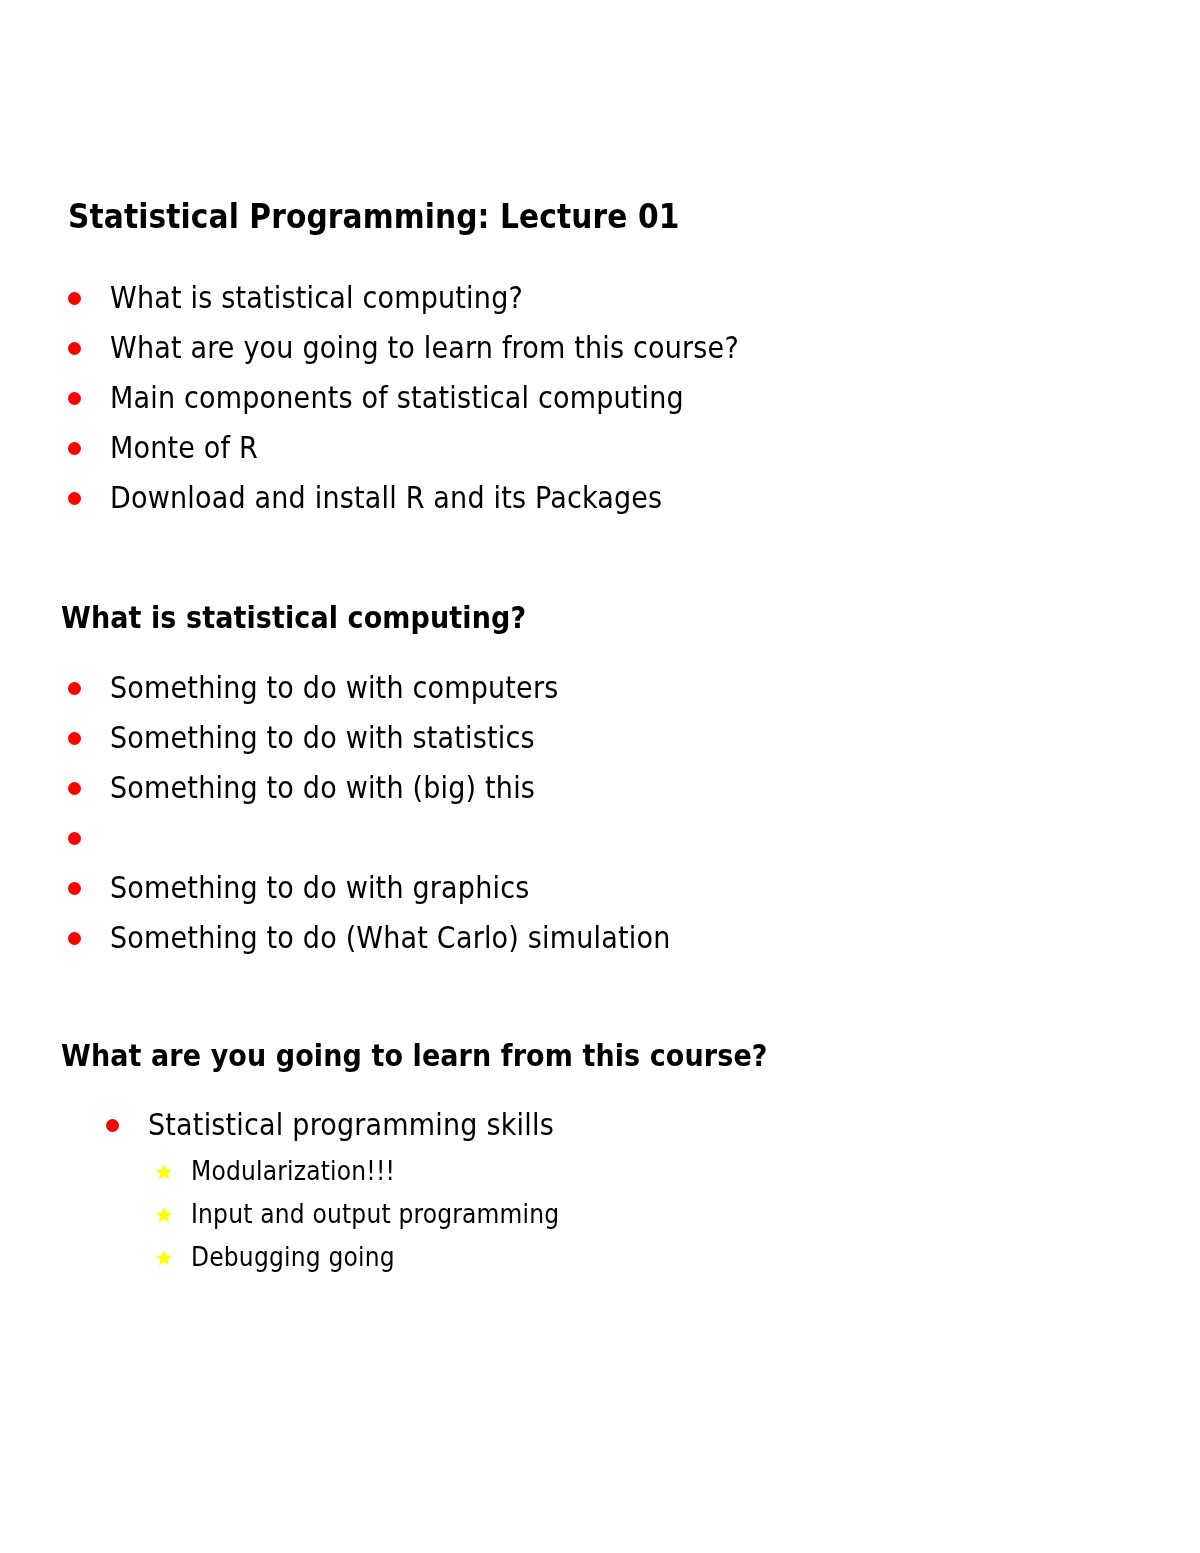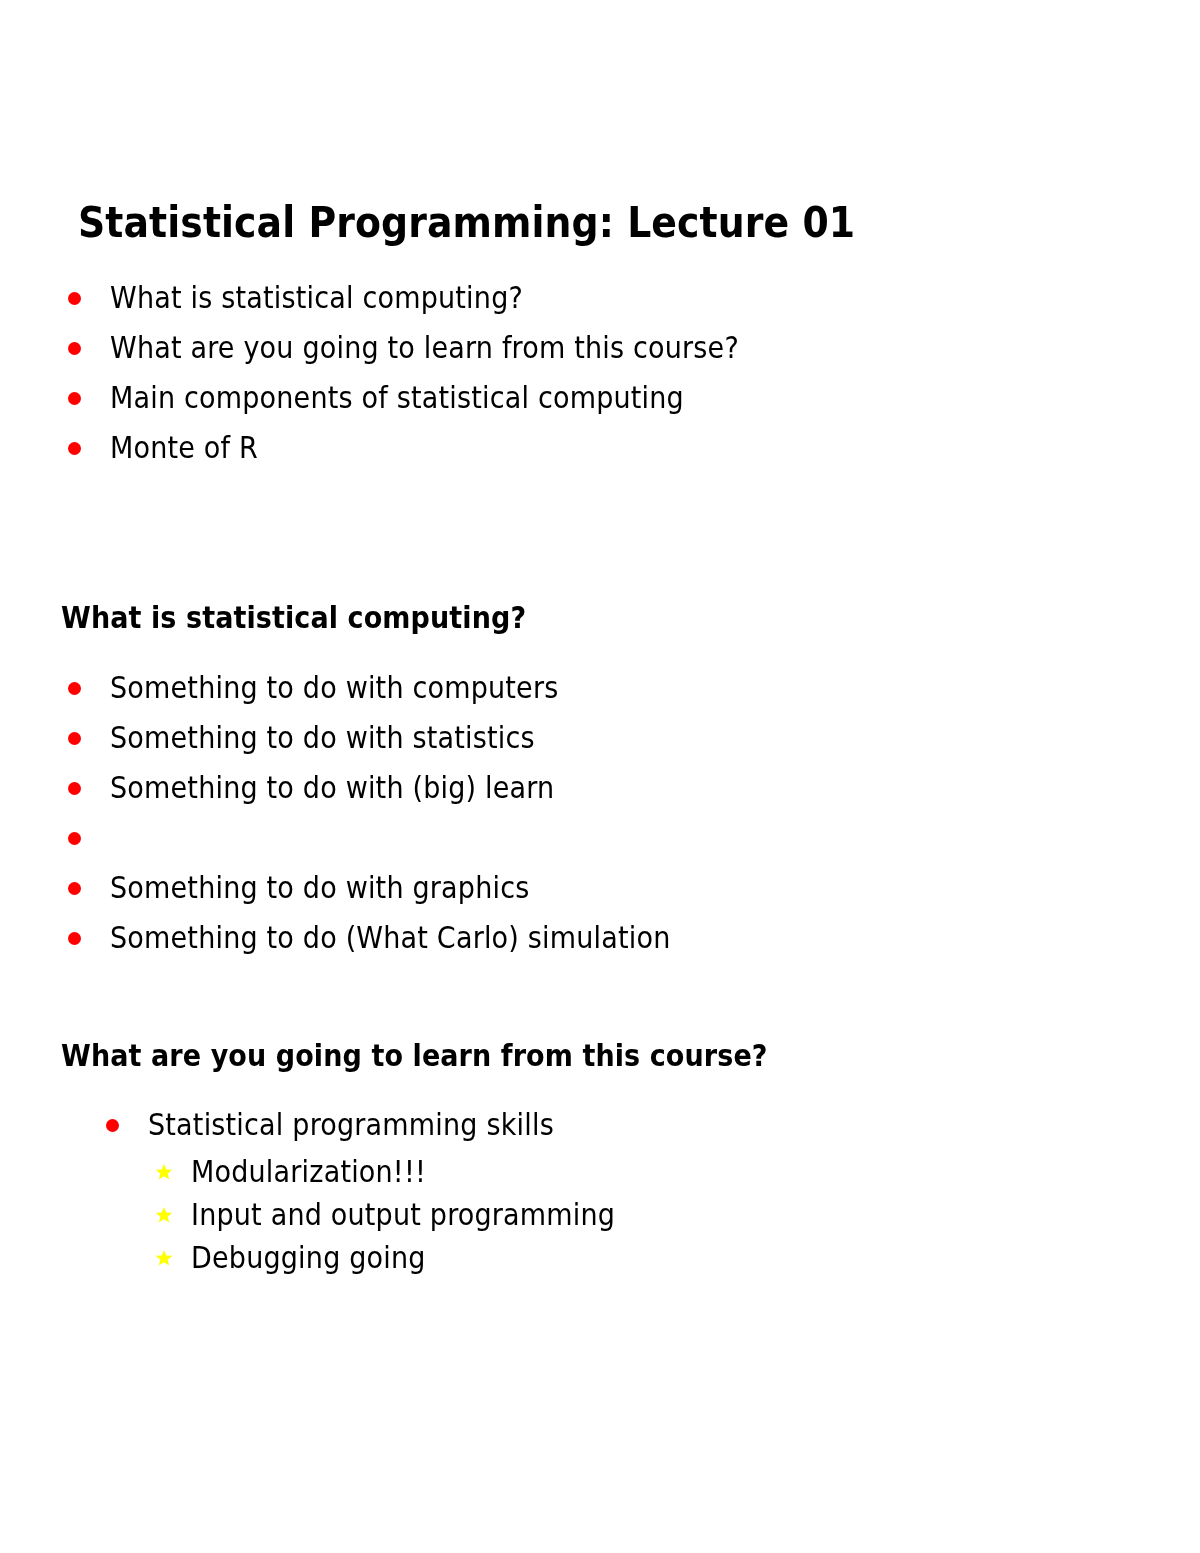--- a/index.html
+++ b/index.html
@@ -23,23 +23,23 @@
     left: 0;
     top: 0;
     width: 1200px;
     height: 1553px;
     background: #ffffff;
   }
 
   
   .doc-title {
     position: absolute;
-    left: 78px;
+    left: 68px;
     top: 176px;
-    font-size: 42px;
+    font-size: 33px;
     font-weight: bold;
     letter-spacing: 0.1px;
     line-height: 38px;
     white-space: nowrap;
     font-stretch: condensed;
   }
 
   
   .section-heading {
     position: absolute;
@@ -92,21 +92,21 @@
   
   .sub-list {
     margin: 0;
     padding: 0;
     list-style: none;
   }
   .sub-item {
     position: relative;
     height: 43px;
     padding-left: 153px;
-    font-size: 30px;
+    font-size: 26px;
     line-height: 43px;
     white-space: nowrap;
     letter-spacing: 0.2px;
     font-stretch: condensed;
   }
   .star-icon {
     position: absolute;
     left: 117px;
     top: 13px;
     width: 18px;
@@ -133,36 +133,40 @@
       <span>What are you going to learn from this course?</span>
     </li>
     <li class="bullet-item">
       <span class="bullet-dot"></span>
       <span>Main components of statistical computing</span>
     </li>
     <li class="bullet-item">
       <span class="bullet-dot"></span>
       <span>Monte of R</span>
     </li>
+    <li class="bullet-item">
+      <span class="bullet-dot"></span>
+      <span>Download and install R and its Packages</span>
+    </li>
   </ul>
 
   <h2 class="section-heading" id="heading-what-is">What is statistical computing?</h2>
 
   <ul class="bullet-list" id="list-whatis">
     <li class="bullet-item">
       <span class="bullet-dot"></span>
       <span>Something to do with computers</span>
     </li>
     <li class="bullet-item">
       <span class="bullet-dot"></span>
       <span>Something to do with statistics</span>
     </li>
     <li class="bullet-item">
       <span class="bullet-dot"></span>
-      <span>Something to do with (big) learn</span>
+      <span>Something to do with (big) this</span>
     </li>
     <li class="bullet-item">
       <span class="bullet-dot"></span>
     </li>
     <li class="bullet-item">
       <span class="bullet-dot"></span>
       <span>Something to do with graphics</span>
     </li>
     <li class="bullet-item">
       <span class="bullet-dot"></span>

